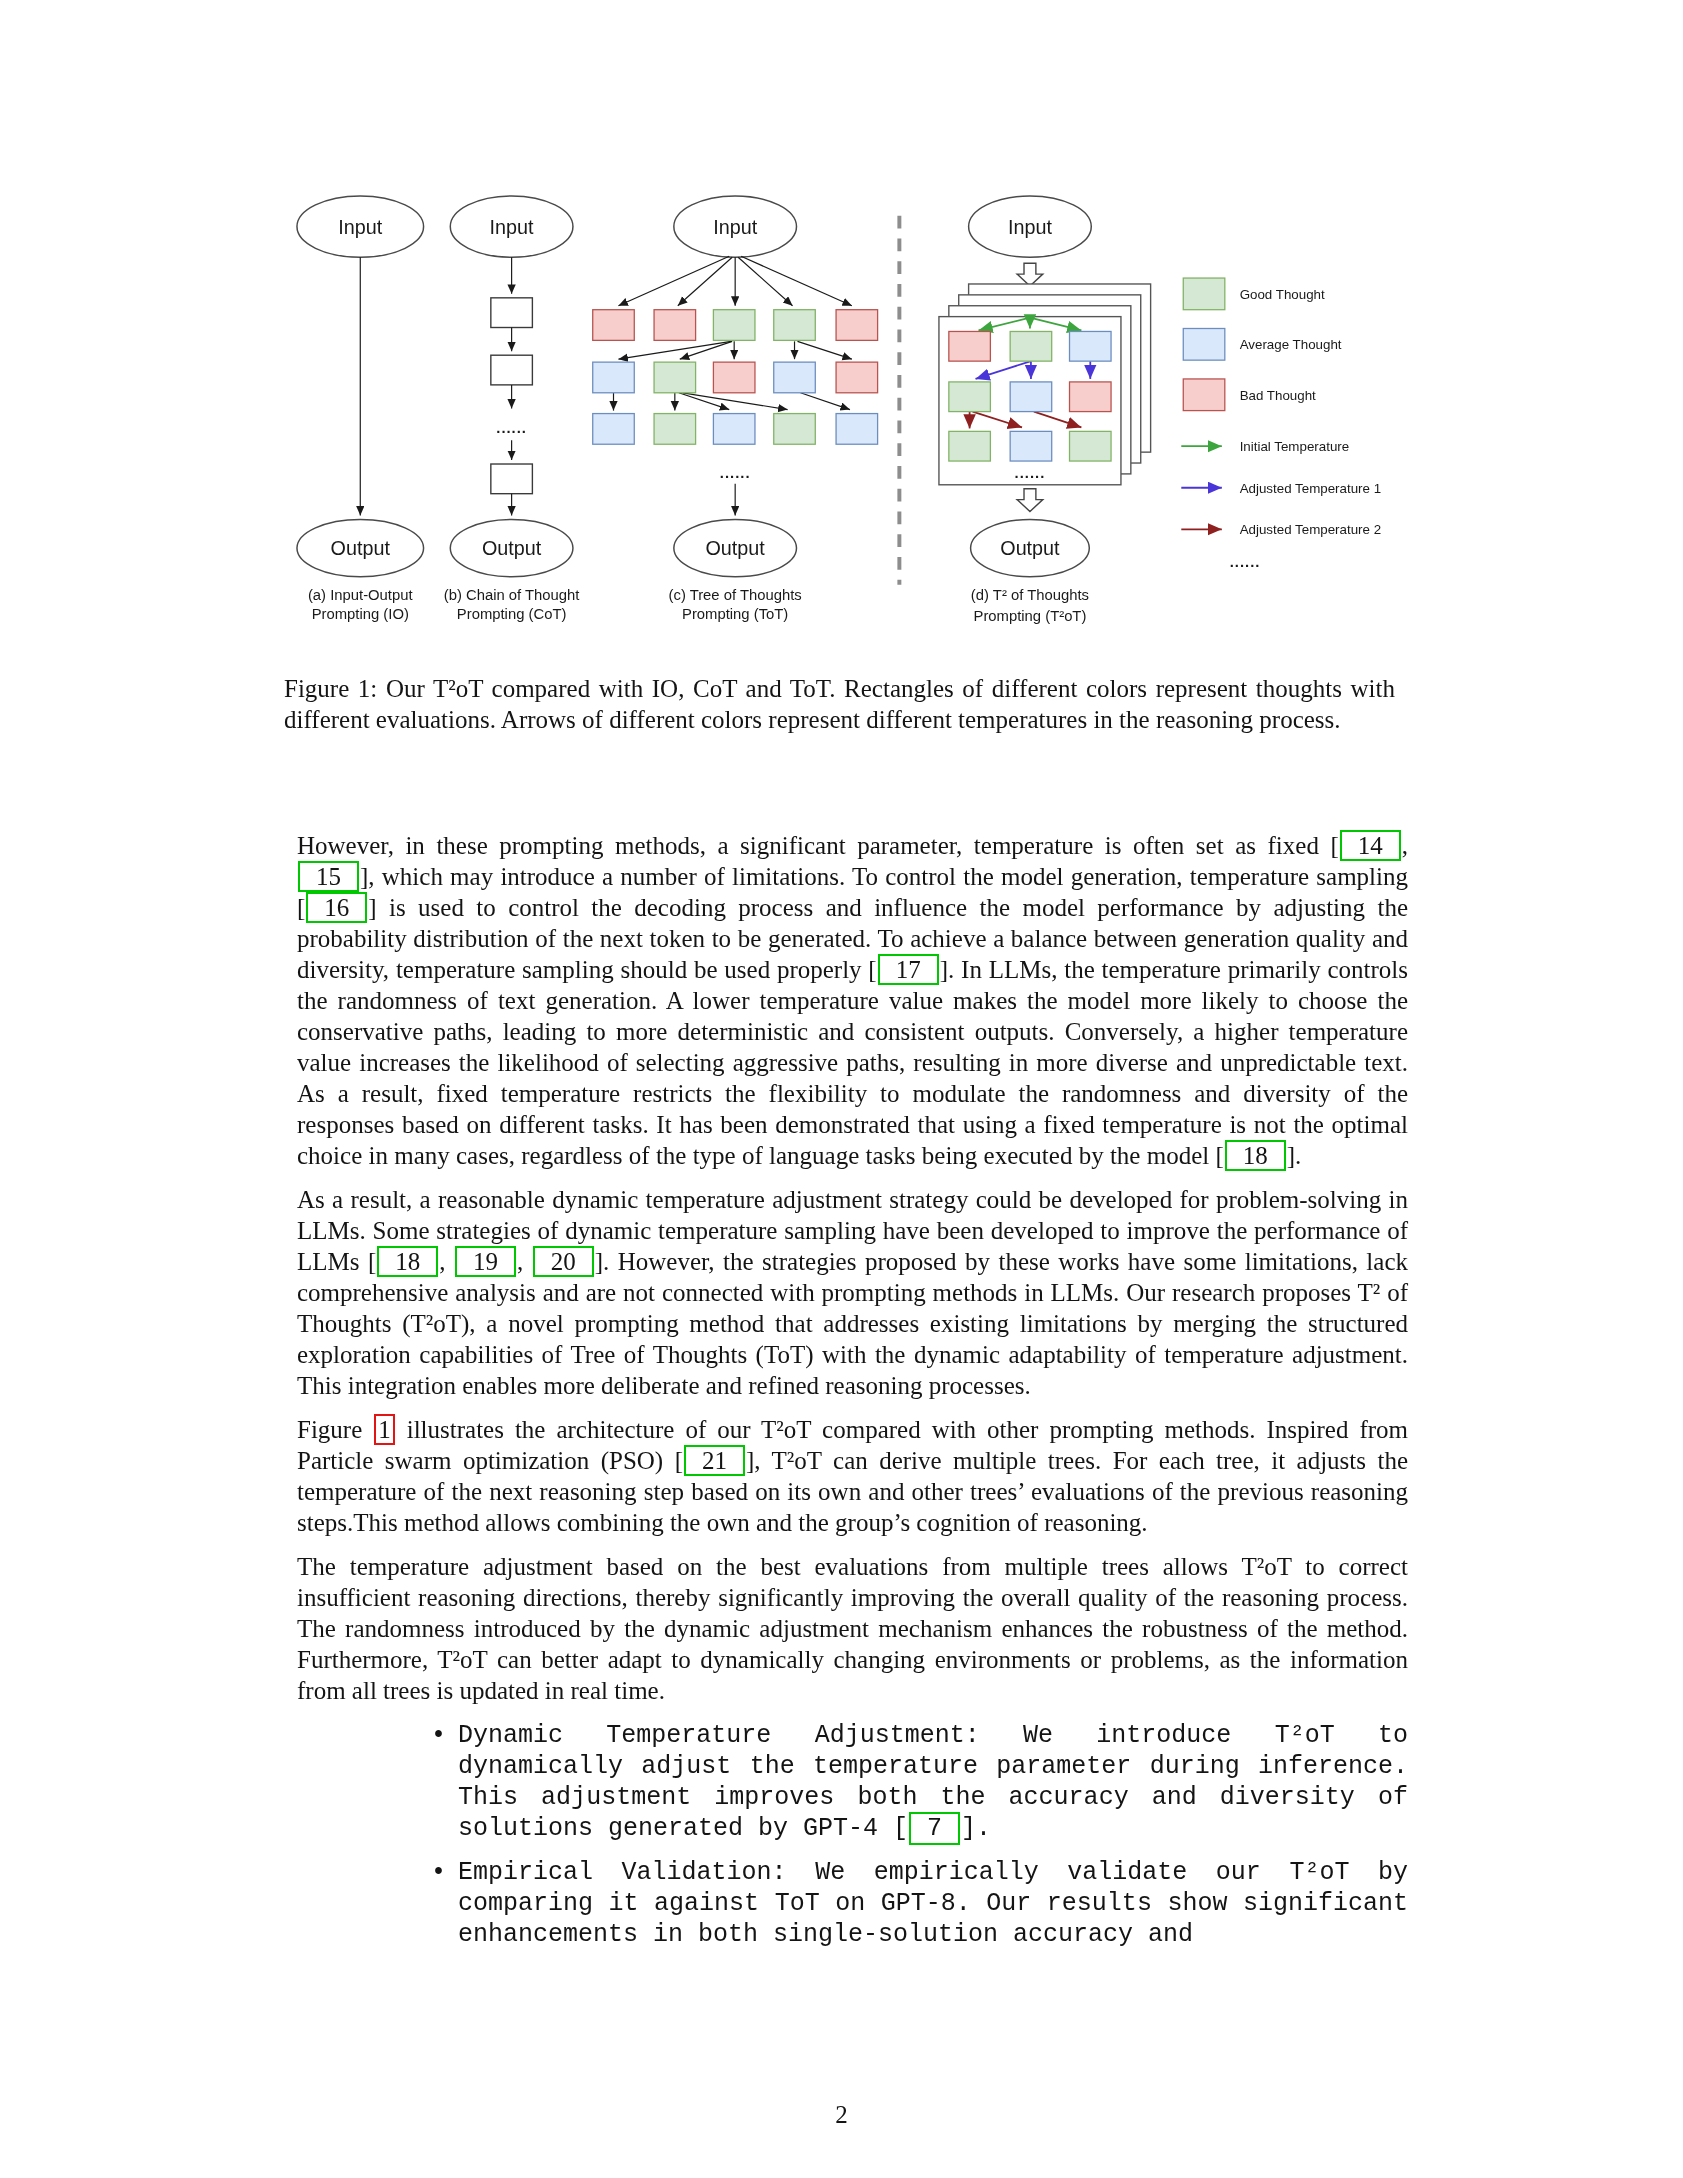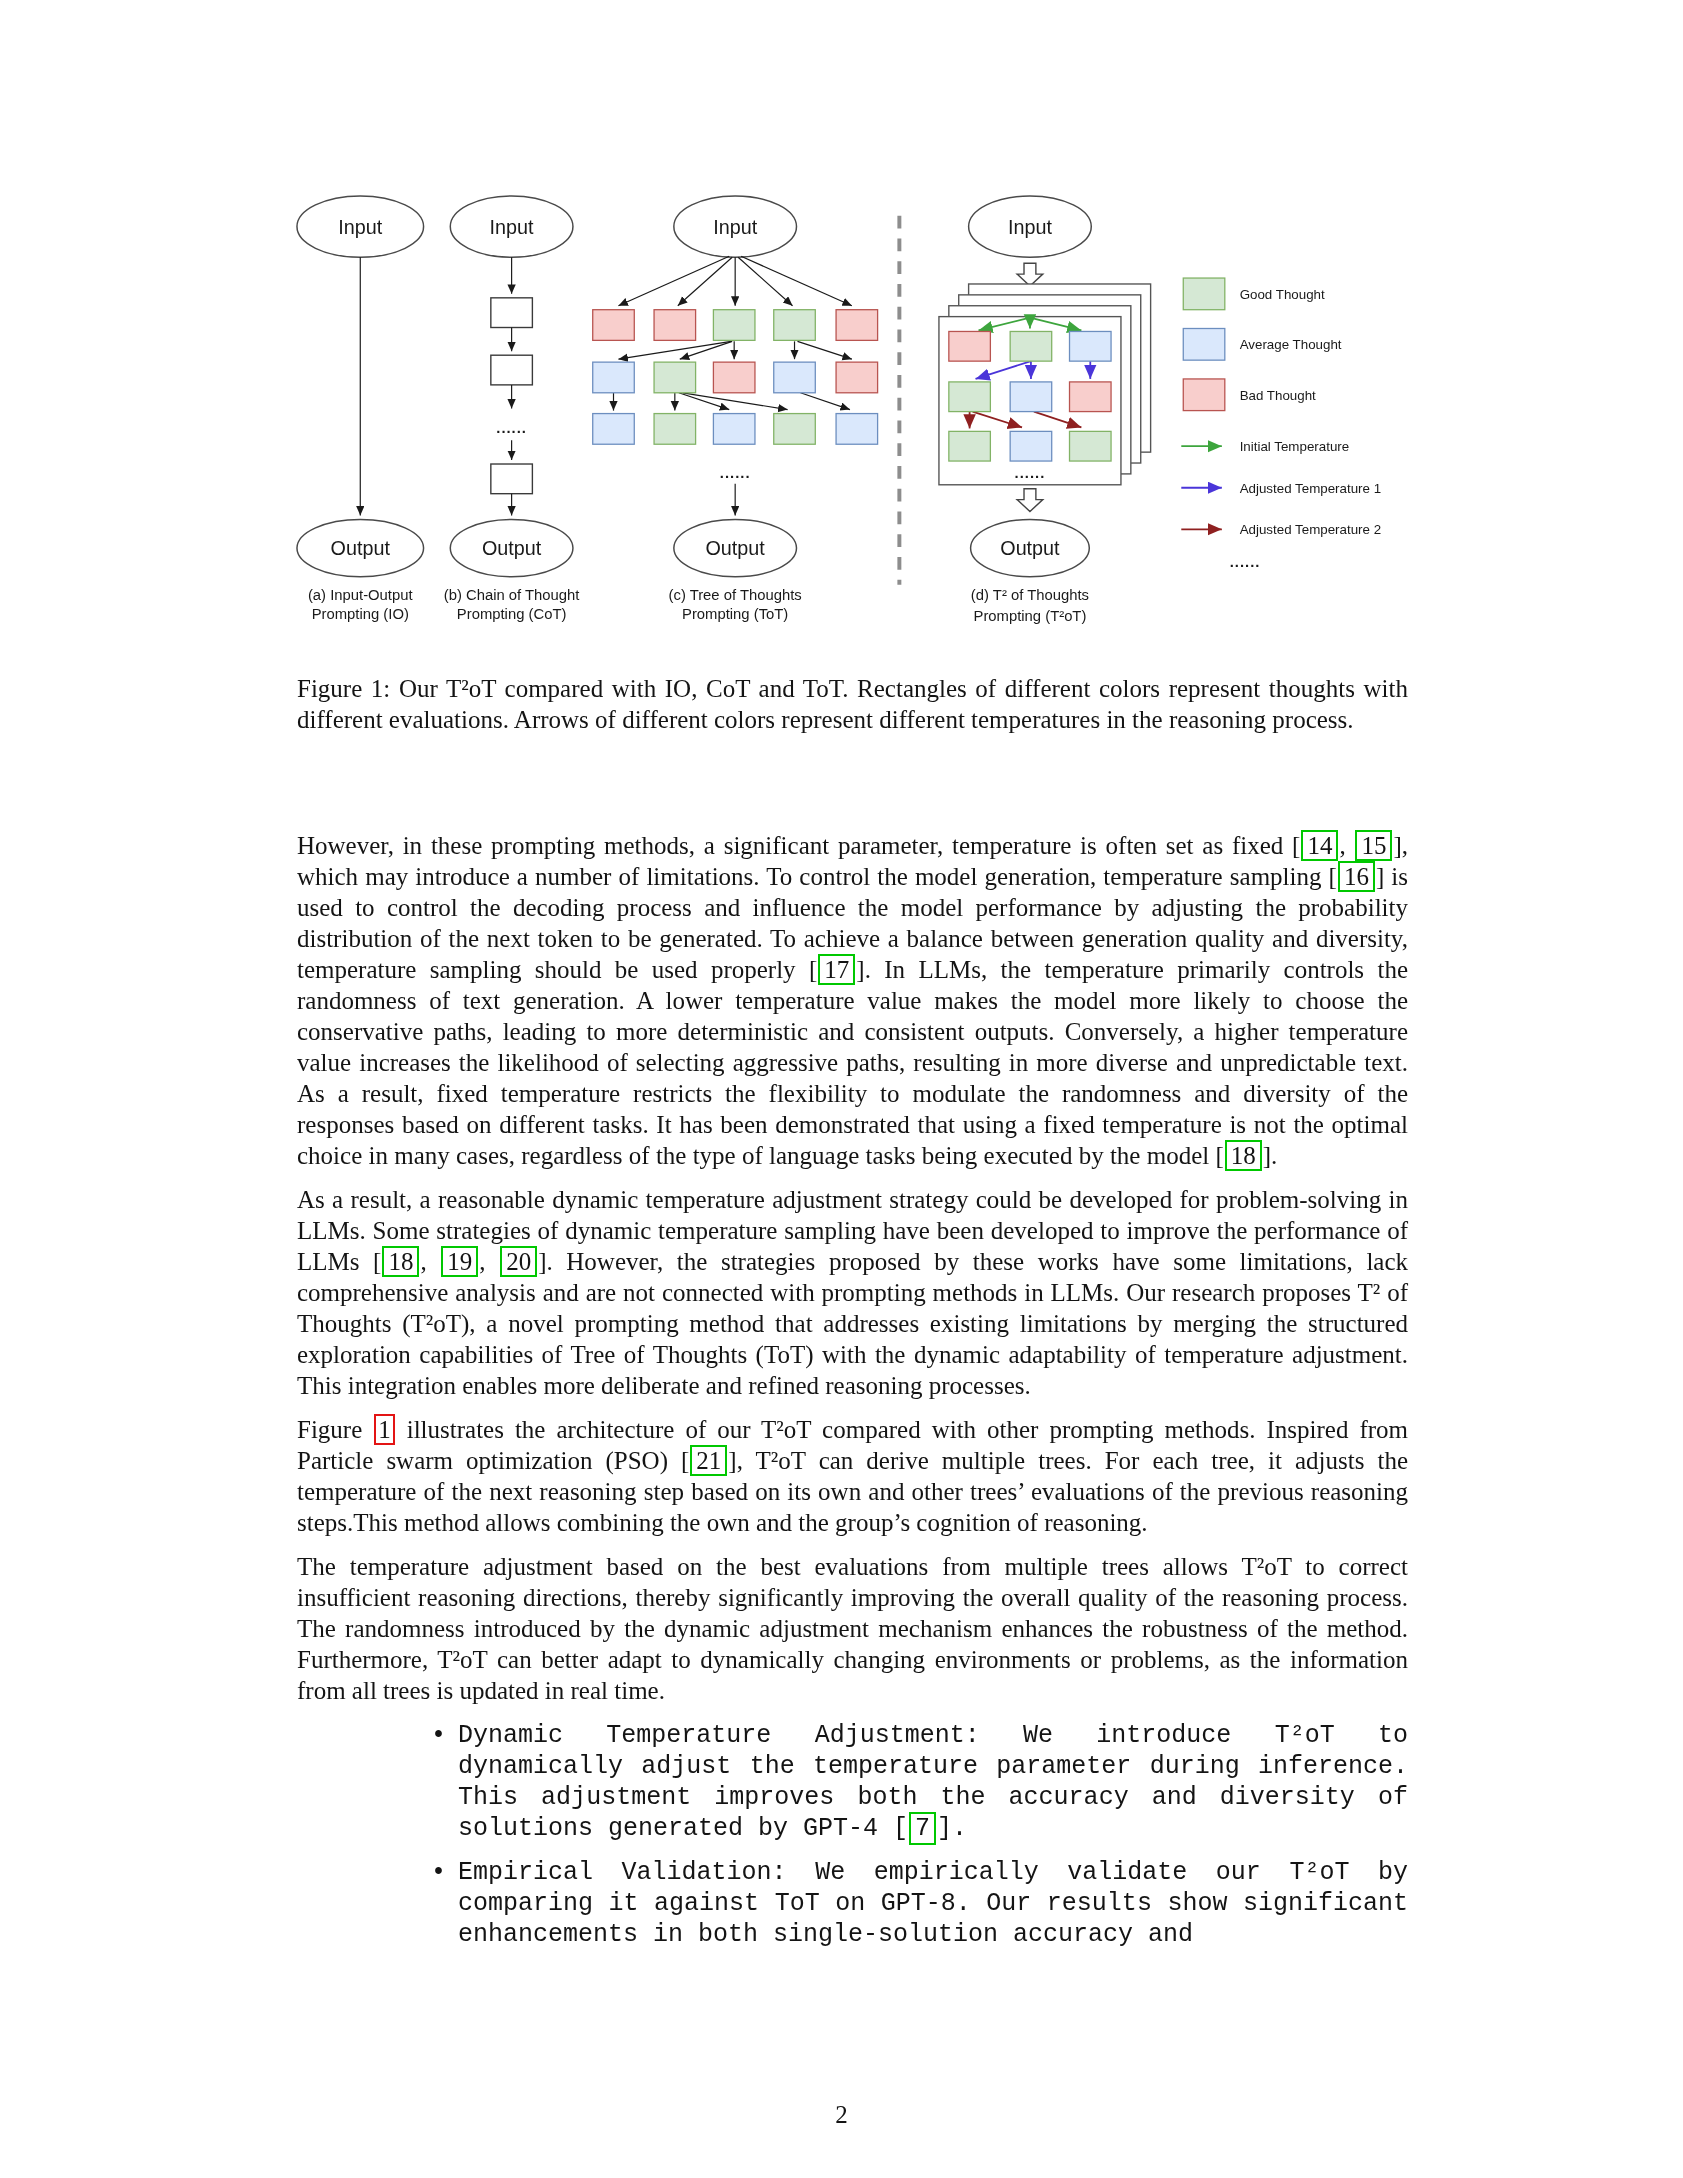--- a/index.html
+++ b/index.html
@@ -1,26 +1,26 @@
 <!DOCTYPE html>
 <html style="--good-fill: #d5e8d4; --good-stroke: #82b366; --avg-fill: #dae8fc; --avg-stroke: #6c8ebf; --bad-fill: #f8cecc; --bad-stroke: #b85450; --arr-green: #3da53d; --arr-blue: #4a35d9; --arr-red: #8f2020; --cite: #00c800; --figref: #e31414;"><head>
 <meta charset="utf-8">
 <style>
   html,body{margin:0;padding:0;}
   body{width:1683px;height:2178px;background:#ffffff;position:relative;
        font-family:"Liberation Serif", serif;color:#141414;overflow:hidden;}
-  .caption{position:absolute;left:297px;top:673px;width:1111px;
+  .caption{position:absolute;left:284px;top:673px;width:1111px;
            font-size:25px;line-height:31px;text-align:justify;}
   .bodytext{position:absolute;left:297px;top:830px;width:1111px;
             font-size:25px;line-height:31px;text-align:justify;}
   .bodytext p{margin:0 0 13px 0;}
   .bodytext ul{margin:14px 0 0 0;padding:0 0 0 161px;list-style:none;font-family:Liberation Mono, monospace;}
   .bodytext li{position:relative;margin-bottom:13px;}
   .bodytext li::before{content:"\2022";position:absolute;left:-27px;}
-  .citebox{border:2px solid var(--cite,#00c800);padding:0 4px;margin:16px 1px;}
+  .citebox{border:2px solid var(--cite,#00c800);padding:0 16px;margin:16px 1px;}
   .figbox{border:2px solid var(--figref,#e31414);padding:0 2px;margin:0 1px;}
   .pagenum{position:absolute;left:0;top:2101px;width:1683px;text-align:center;font-size:25px;}
   
   svg text{font-family:"Liberation Sans", sans-serif;fill:#1a1a1a;}
   .iolabel{font-size:20px;text-anchor:middle;}
   .colcap{font-size:15px;text-anchor:middle;}
   .legtext{font-size:13.5px;}
   .dots{font-size:15px;font-weight:bold;text-anchor:middle;letter-spacing:1px;}
   .legdots{font-size:15px;font-weight:bold;letter-spacing:1px;}
   .node{fill:#ffffff;stroke:#4a4a4a;stroke-width:1.5;}

